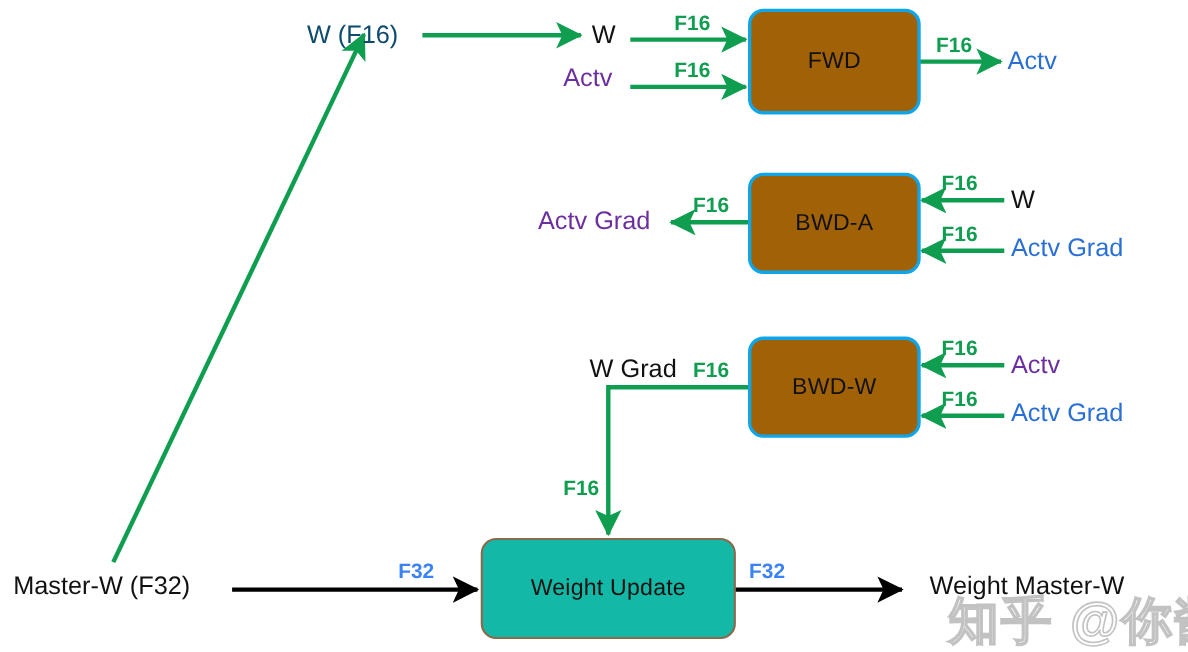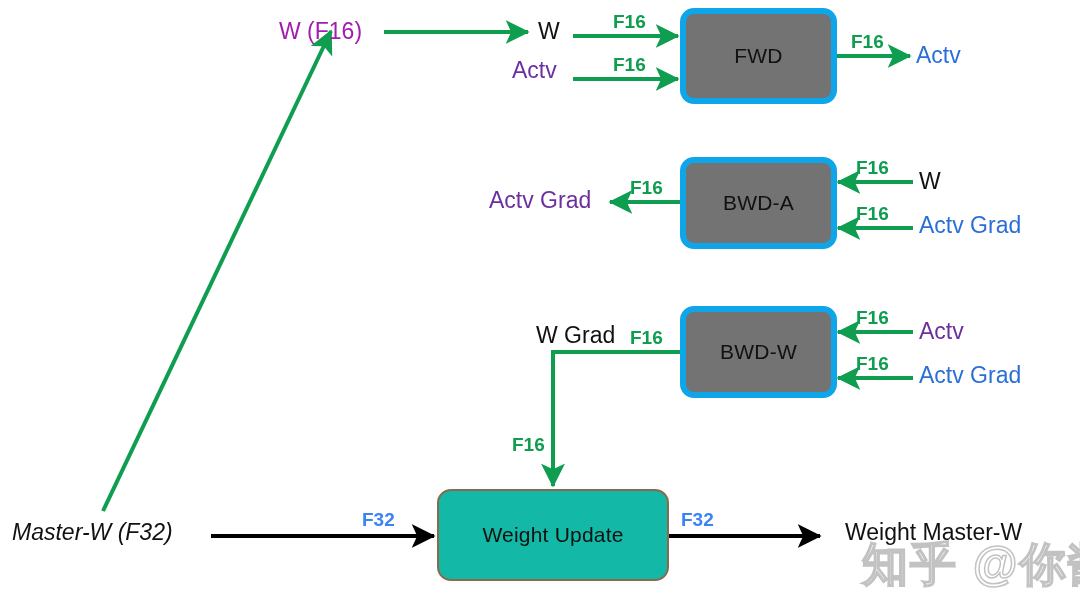--- a/index.html
+++ b/index.html
@@ -29,33 +29,33 @@
     box-sizing: border-box;
     display: flex;
     align-items: center;
     justify-content: center;
     border-radius: 14px;
     font-size: 21px;
     color: #111111;
     letter-spacing: 0.2px;
   }
   .node.proc {
-    background: #737373;
-    border: 6px solid #0ea5e9;
+    background: #a16207;
+    border: 3px solid #0ea5e9;
   }
   .node.update {
     background: #14b8a6;
     border: 2px solid #8a6a4e;
   }
   .lbl {
     position: absolute;
     white-space: nowrap;
     font-size: 23px;
     line-height: 1;
-    color: #a21caf;
+    color: #0c4a6e;
   }
   .lbl.plain   { color: #111111; }
   .lbl.blue    { color: #2a6fd6; }
   .lbl.purple  { color: #6b2fa0; }
   .tag {
     position: absolute;
     white-space: nowrap;
     font-size: 19px;
     font-weight: bold;
     line-height: 1;
@@ -142,21 +142,21 @@
   <div class="lbl plain" style="left:919px; top:170px;">W</div>
 
   <div class="lbl blue" style="left:919px; top:214px;">Actv Grad</div>
 
   <div class="lbl plain" style="left:536px; top:324px;">W Grad</div>
 
   <div class="lbl purple" style="left:919px; top:320px;">Actv</div>
 
   <div class="lbl blue" style="left:919px; top:364px;">Actv Grad</div>
 
-  <div class="lbl plain" style="left:12px; top:521px;font-style:italic;">Master-W (F32)</div>
+  <div class="lbl plain" style="left:12px; top:521px;">Master-W (F32)</div>
 
   <div class="lbl plain" style="left:845px; top:521px;">Weight Master-W</div>
 
   <div class="tag" style="left:613px; top:12px;">F16</div>
   <div class="tag" style="left:613px; top:55px;">F16</div>
   <div class="tag" style="left:851px; top:32px;">F16</div>
 
   <div class="tag" style="left:630px; top:178px;">F16</div>
   <div class="tag" style="left:856px; top:158px;">F16</div>
   <div class="tag" style="left:856px; top:204px;">F16</div>

